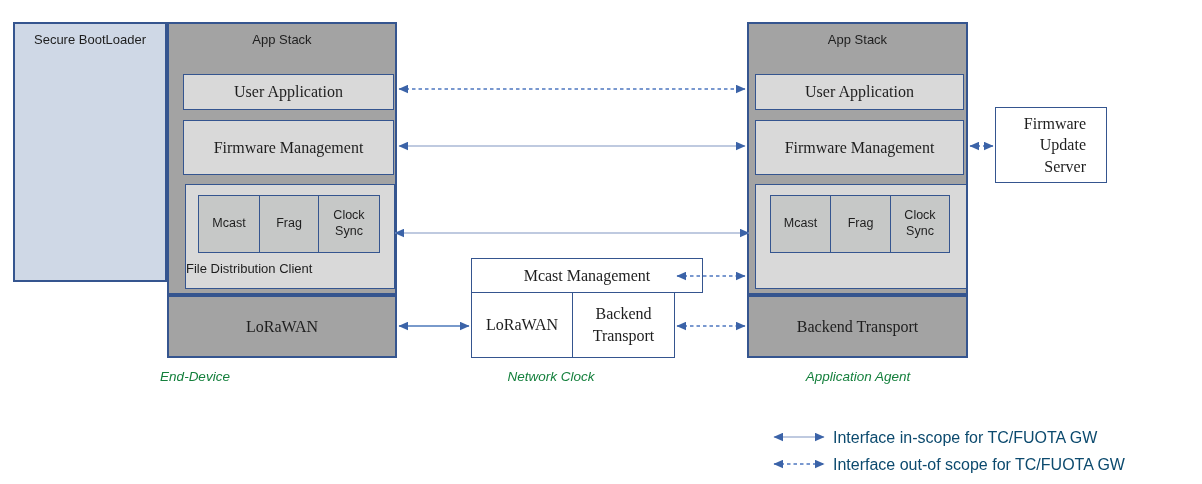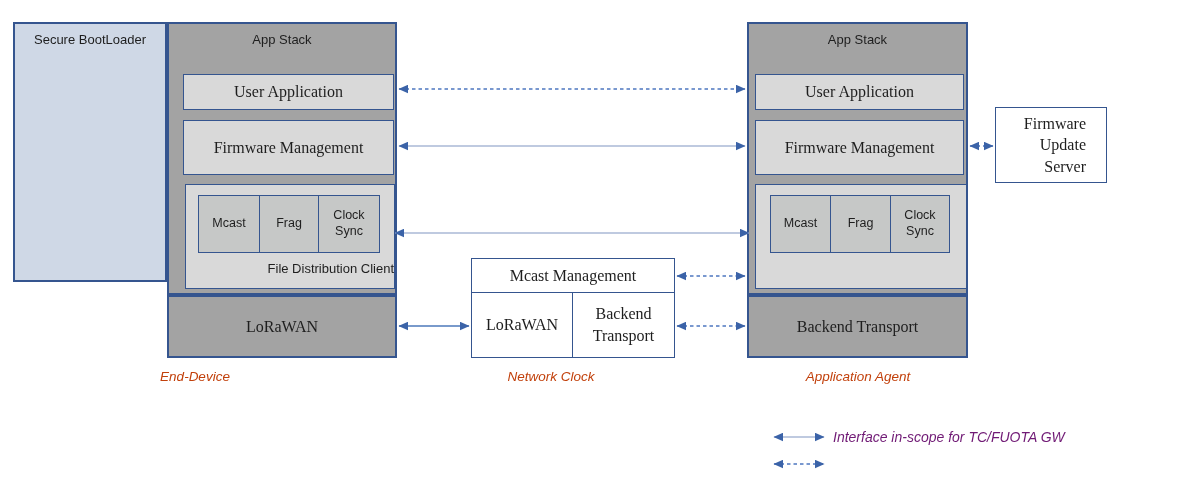--- a/index.html
+++ b/index.html
@@ -12,24 +12,24 @@
   .fill-blue{background:#cfd8e6;}
   .fill-light{background:#a3a3a3;}
   .fill-gray{background:#d9d9d9;}
   .fill-white{background:#ffffff;}
   .title{position:absolute;left:0;right:0;top:8px;text-align:center;font-size:13px;}
   .center-txt{display:flex;align-items:center;justify-content:center;text-align:center;
     font-size:16px;line-height:1.32;font-family:Liberation Serif, serif;}
   .module{box-sizing:border-box;border:1.5px solid #35558f;background:#c6c8c7;
     display:flex;align-items:center;justify-content:center;text-align:center;
     font-size:12.5px;line-height:1.25;}
-  .fd-label{position:absolute;left:0;right:0;top:76px;text-align:right;font-size:13px;}
-  .caption{position:absolute;font-style:italic;font-size:13.5px;color:#c2410c;
+  .fd-label{position:absolute;left:0;right:0;top:76px;text-align:left;font-size:13px;}
+  .caption{position:absolute;font-style:italic;font-size:13.5px;color:#15803d;
     text-align:center;width:140px;}
-  .legend-label{position:absolute;font-style:italic;font-size:14px;color:#701a75;white-space:nowrap;}
+  .legend-label{position:absolute;font-size:16px;color:#0c4a6e;white-space:nowrap;}
   #arrow-layer{position:absolute;left:0;top:0;width:1202px;height:484px;pointer-events:none;}
 </style>
 </head>
 <body>
 
 <div id="canvas">
 
   <div class="box fill-blue" style="left:13px;top:22px;width:154px;height:260px;">
     <div class="title">Secure BootLoader</div>
   </div>
@@ -56,21 +56,21 @@
       </div>
       <div class="fd-label">File Distribution Client</div>
     </div>
   </div>
 
   <div class="box fill-light center-txt" style="left:167px;top:295px;width:230px;height:63px;">
     <span>LoRaWAN</span>
   </div>
   <div class="caption" style="left:125px;top:369px;">End-Device</div>
 
-  <div class="box-thin fill-white center-txt" style="left:471px;top:258px;width:204px;height:35px;">
+  <div class="box-thin fill-white center-txt" style="left:471px;top:258px;width:232px;height:35px;">
     <span>Mcast Management</span>
   </div>
   <div class="box-thin fill-white center-txt" style="left:471px;top:291.5px;width:102px;height:66px;">
     <span>LoRaWAN</span>
   </div>
   <div class="box-thin fill-white center-txt" style="left:572px;top:291.5px;width:103px;height:66px;">
     <span style="width:70px;">Backend Transport</span>
   </div>
   <div class="caption" style="left:481px;top:369px;">Network Clock</div>
 
@@ -100,20 +100,21 @@
   <div class="box fill-light center-txt" style="left:747px;top:295px;width:221px;height:63px;">
     <span>Backend Transport</span>
   </div>
   <div class="caption" style="left:788px;top:369px;">Application Agent</div>
 
   <div class="box-thin fill-white center-txt" style="left:995px;top:107px;width:112px;height:76px;text-align:right;">
     <span style="width:70px;">Firmware Update Server</span>
   </div>
 
   <div class="legend-label" style="left:833px;top:429px;">Interface in-scope for TC/FUOTA GW</div>
+  <div class="legend-label" style="left:833px;top:456px;">Interface out-of scope for TC/FUOTA GW</div>
 
   <svg id="arrow-layer">
     <defs>
       <marker id="ah" markerUnits="userSpaceOnUse" markerWidth="10" markerHeight="9" viewBox="0 0 9 8" refX="8.5" refY="4" orient="auto-start-reverse">
         <path d="M0,0 L9,4 L0,8 z" fill="#3b63a8"></path>
       </marker>
     </defs>
   <line x1="399" y1="89" x2="745" y2="89" stroke="#4d77c0" stroke-width="1.4" stroke-dasharray="3.5 3" marker-start="url(#ah)" marker-end="url(#ah)"></line>
       <line x1="399" y1="146" x2="745" y2="146" stroke="#aab9d6" stroke-width="1.6" marker-start="url(#ah)" marker-end="url(#ah)"></line>
       <line x1="395" y1="233" x2="749" y2="233" stroke="#aab9d6" stroke-width="1.6" marker-start="url(#ah)" marker-end="url(#ah)"></line>

